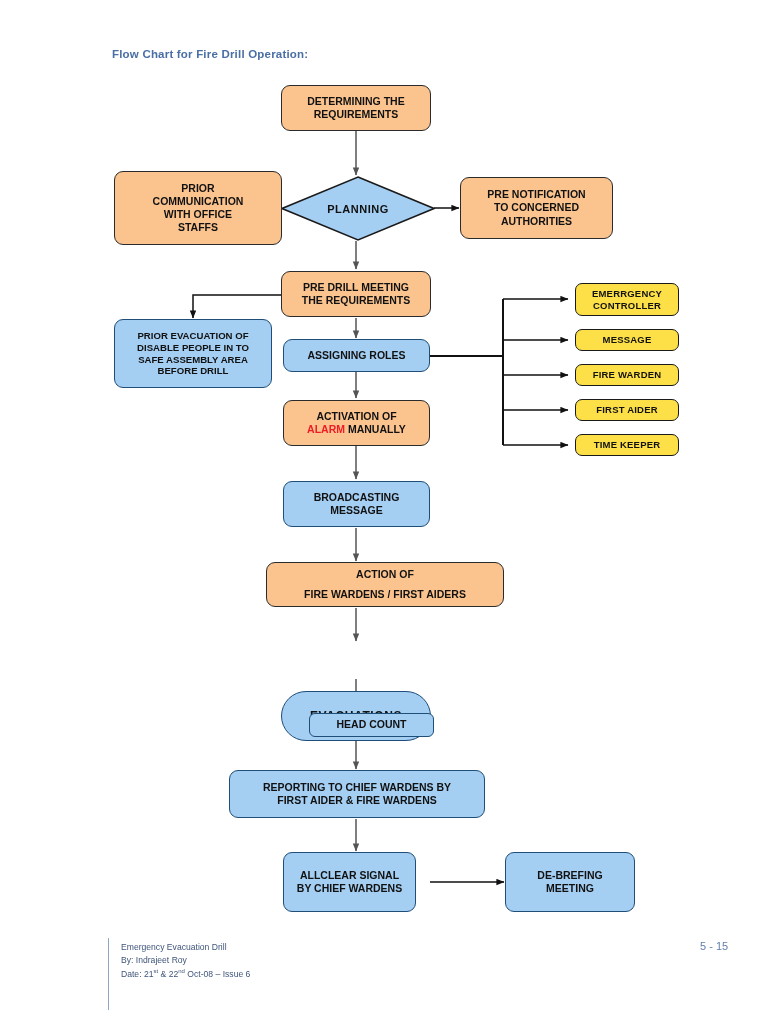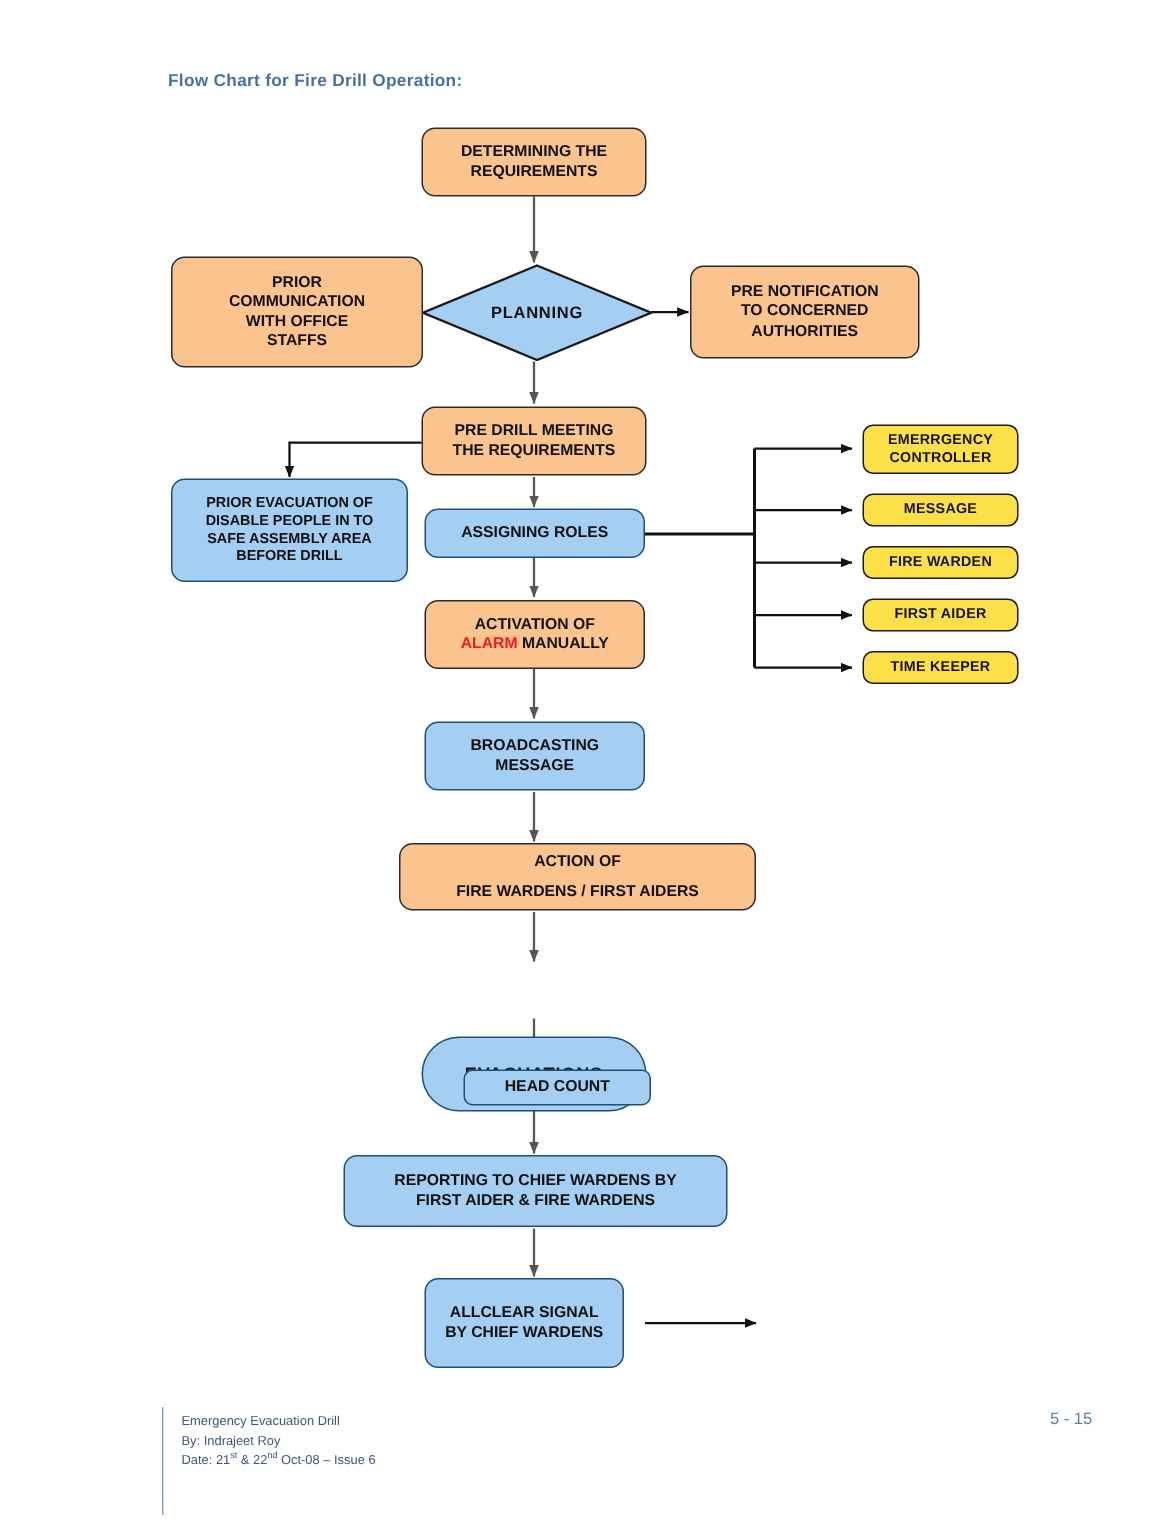--- a/index.html
+++ b/index.html
@@ -293,20 +293,26 @@
     </span>
   </div>
 
   <div class="node blue-dark-border" style="left:283px; top:852px; width:133px; height:60px;">
     <span>
       <span class="line2">ALLCLEAR SIGNAL</span>
       <span class="line2">BY CHIEF WARDENS</span>
     </span>
   </div>
 
+  <div class="node blue-dark-border" style="left:505px; top:852px; width:130px; height:60px;">
+    <span>
+      <span class="line2">DE-BREFING</span>
+      <span class="line2">MEETING</span>
+    </span>
+  </div>
 
   <div class="node white-box" style="left:575px; top:283px; width:104px; height:33px;">
     <span>
       <span class="line2">EMERRGENCY</span>
       <span class="line2">CONTROLLER</span>
     </span>
   </div>
 
   <div class="node white-box" style="left:575px; top:329px; width:104px; height:22px;">
     <span>MESSAGE</span>

